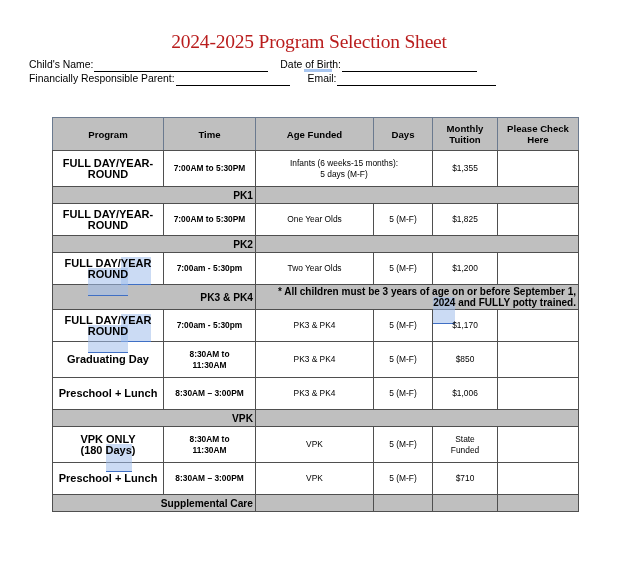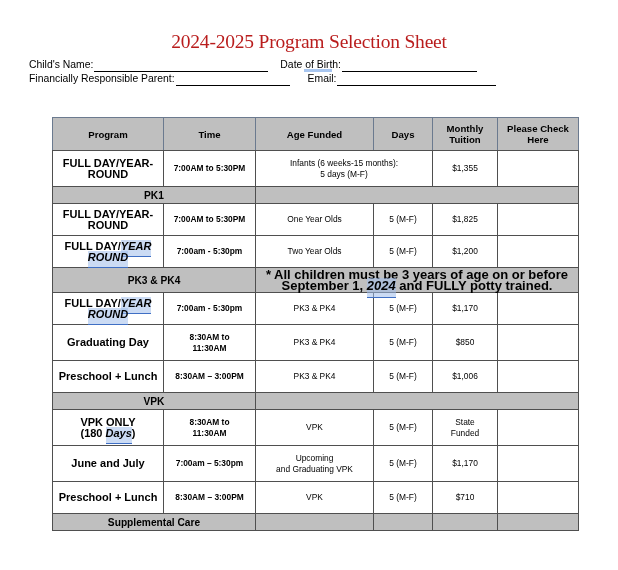--- a/index.html
+++ b/index.html
@@ -122,41 +122,41 @@
   }
   td.body-row { height: 25px; }
   td.tall { height: 29px; }
 
   
   tr.section td {
     background: #bfbfbf;
     font-weight: bold;
     height: 14px;
     padding: 1px 2px;
+    text-align: right;
   }
   td.sec-label {
     font-size: 10.2px;
     text-align: center;
   }
   td.sec-blank { }
   td.sec-note {
-    font-size: 13px;
+    font-size: 10px;
     font-weight: bold;
     text-align: center;
     line-height: 9.6px;
     padding: 1px 4px;
   }
   tr.section.tall-note td { height: 22px; }
 
   
   .sp {
     border-bottom: 1.4px solid #3f6fc4;
     background: rgba(160,190,235,0.55);
-    padding-bottom: 4px;
-    font-style: italic;
+    padding-bottom: 15px;
   }
 </style>
 </head>
 <body>
 
 <h1 class="doc-title">2024-2025 Program Selection Sheet</h1>
 
 <div class="form-block">
 
   <div class="form-row">
@@ -219,20 +219,24 @@
           <td class="sec-blank" colspan="4"></td>
         </tr>
         <tr>
           <td class="prog body-row">FULL DAY/YEAR-<br>ROUND</td>
           <td class="time body-row">7:00AM to 5:30PM</td>
           <td class="age body-row">One Year Olds</td>
           <td class="days body-row">5 (M-F)</td>
           <td class="tuition body-row">$1,825</td>
           <td class="body-row"></td>
         </tr>
+        <tr class="section">
+          <td class="sec-label" colspan="2">PK2</td>
+          <td class="sec-blank" colspan="4"></td>
+        </tr>
         <tr>
           <td class="prog body-row">FULL DAY/<span class="sp">YEAR</span><br><span class="sp">ROUND</span></td>
           <td class="time body-row">7:00am - 5:30pm</td>
           <td class="age body-row">Two Year Olds</td>
           <td class="days body-row">5 (M-F)</td>
           <td class="tuition body-row">$1,200</td>
           <td class="body-row"></td>
         </tr>
         <tr class="section tall-note">
           <td class="sec-label" colspan="2">PK3 &amp; PK4</td>
@@ -268,28 +272,20 @@
         </tr>
         <tr>
           <td class="prog body-row tall">VPK ONLY<br>(180 <span class="sp">Days</span>)</td>
           <td class="time body-row tall">8:30AM to<br>11:30AM</td>
           <td class="age body-row tall">VPK</td>
           <td class="days body-row tall">5 (M-F)</td>
           <td class="tuition body-row tall">State<br>Funded</td>
           <td class="body-row tall"></td>
         </tr>
         <tr>
-          <td class="prog body-row tall">June and July</td>
-          <td class="time body-row tall">7:00am – 5:30pm</td>
-          <td class="age body-row tall">Upcoming<br>and Graduating VPK</td>
-          <td class="days body-row tall">5 (M-F)</td>
-          <td class="tuition body-row tall">$1,170</td>
-          <td class="body-row tall"></td>
-        </tr>
-        <tr>
           <td class="prog body-row">Preschool + Lunch</td>
           <td class="time body-row">8:30AM – 3:00PM</td>
           <td class="age body-row">VPK</td>
           <td class="days body-row">5 (M-F)</td>
           <td class="tuition body-row">$710</td>
           <td class="body-row"></td>
         </tr>
         <tr class="section">
           <td class="sec-label" colspan="2">Supplemental Care</td>
           <td class="sec-blank"></td>

